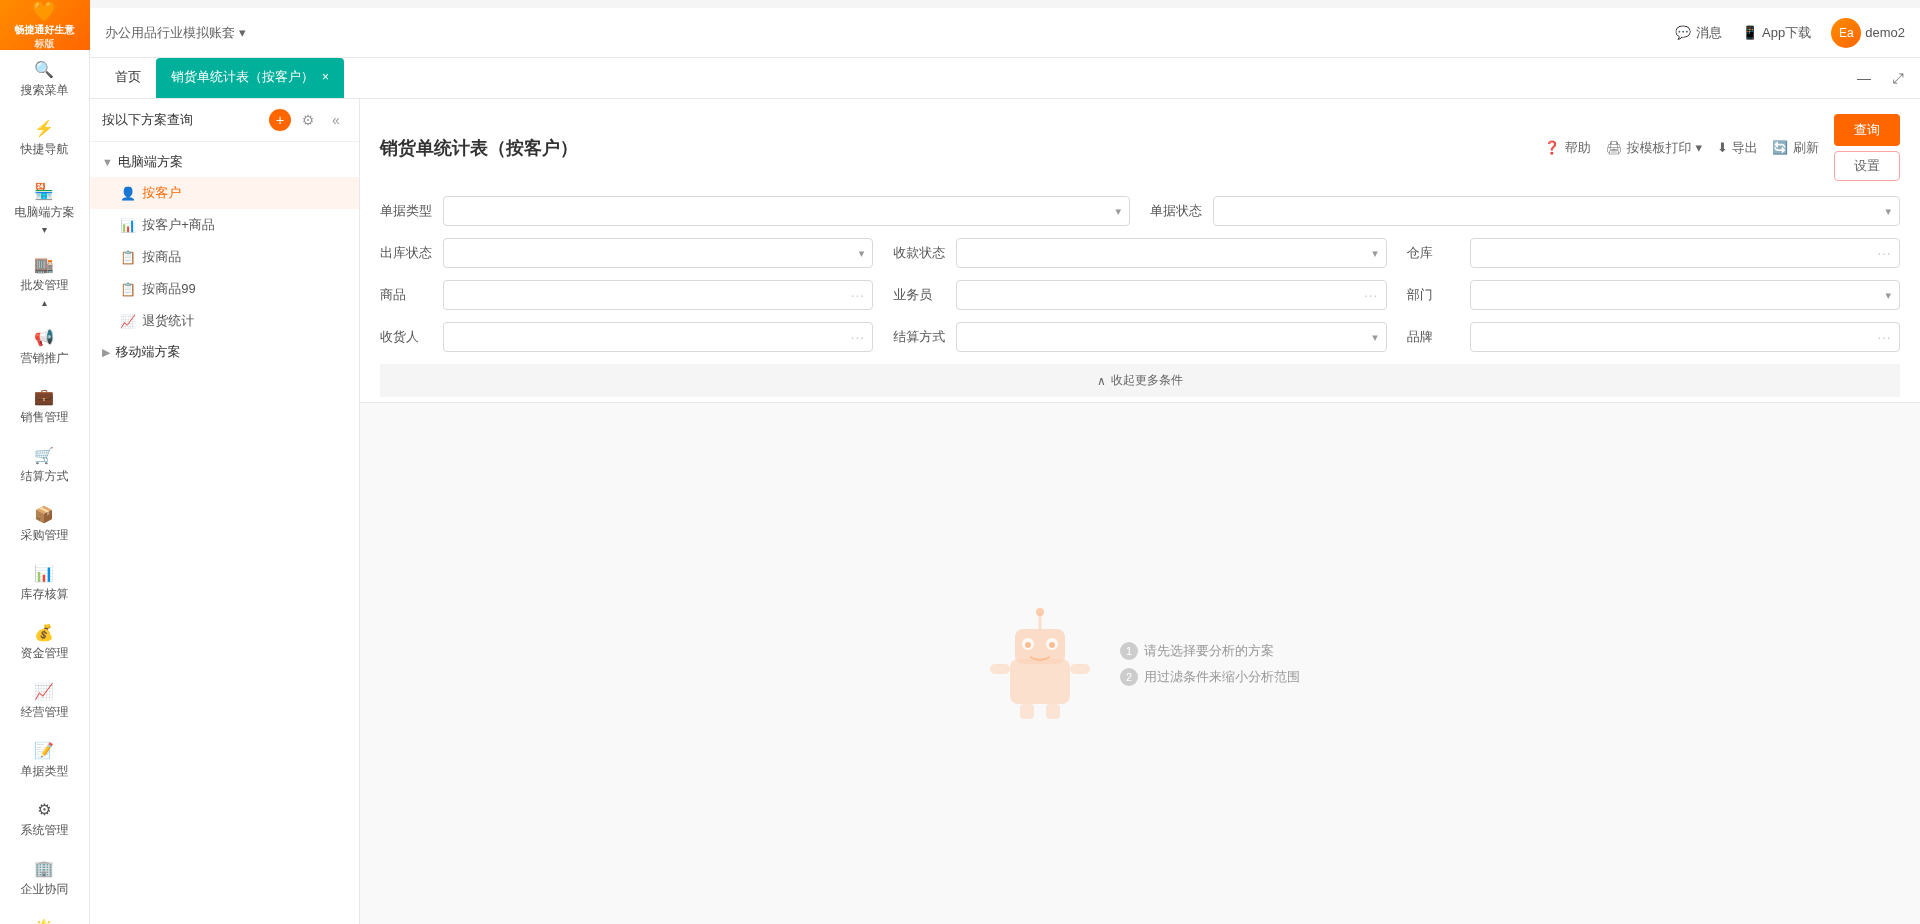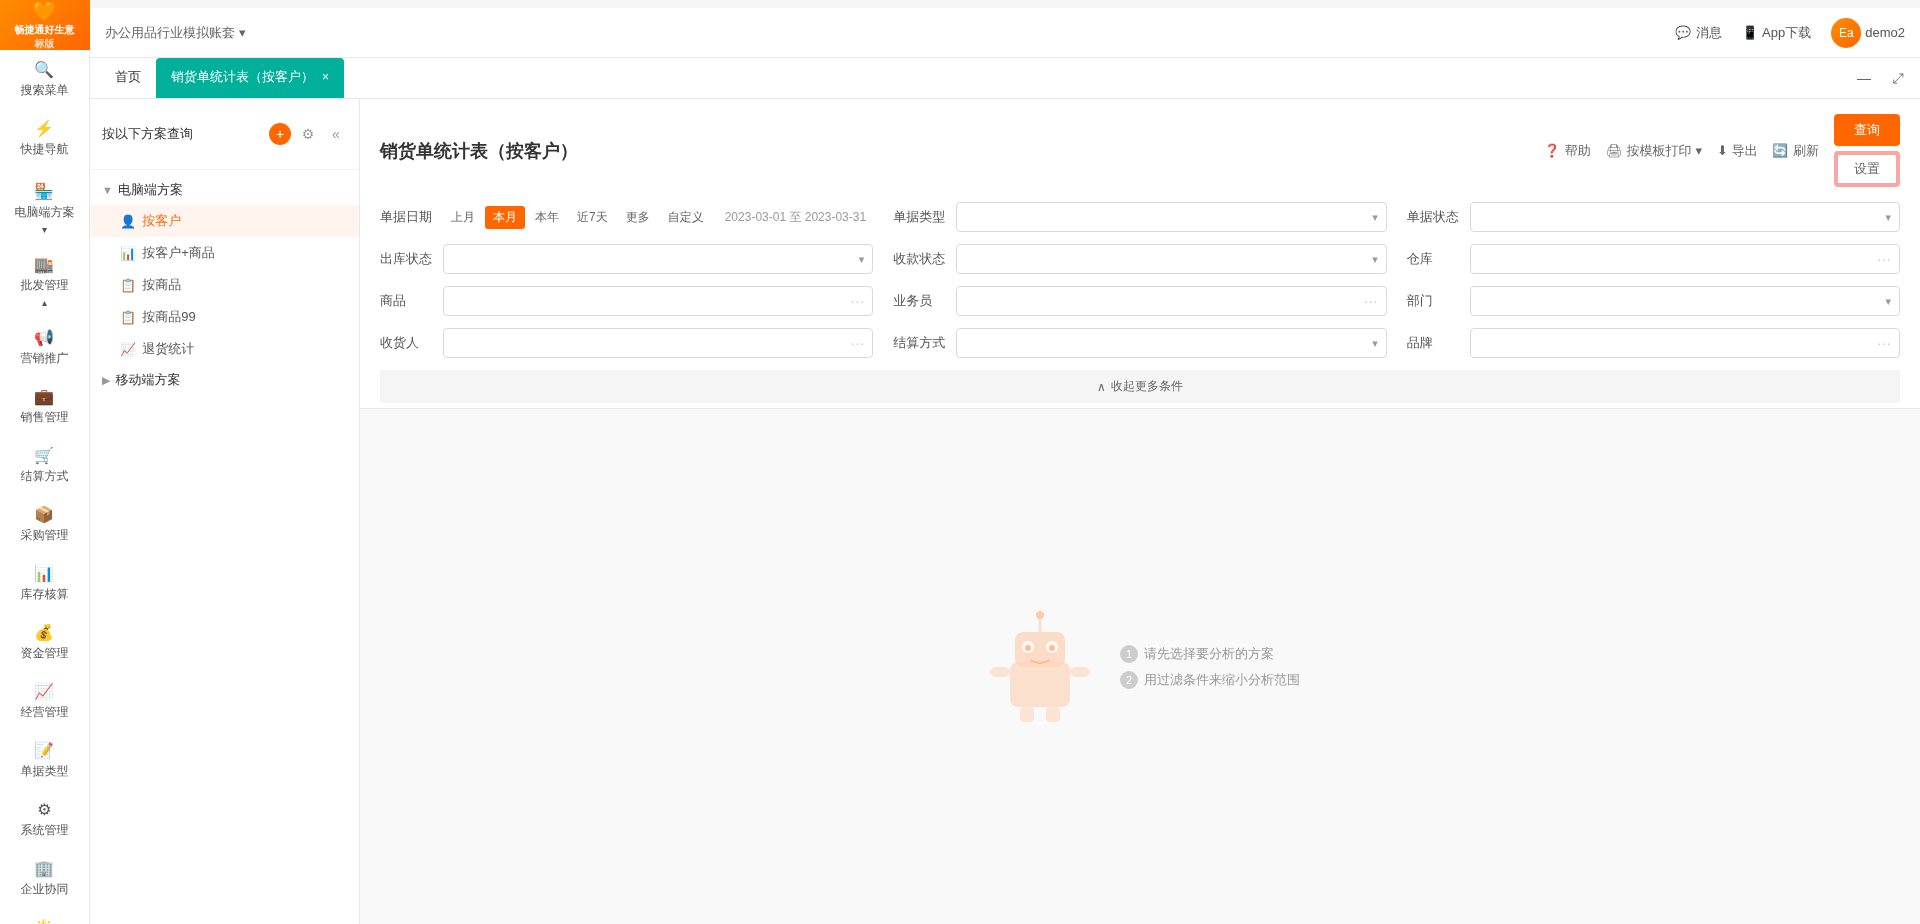--- a/index.html
+++ b/index.html
@@ -166,21 +166,21 @@
 
     
     .left-panel {
       width: 270px;
       background: #fff;
       border-right: 1px solid #e8e8e8;
       overflow-y: auto;
       flex-shrink: 0;
     }
     .left-panel-header {
-      padding: 24px 12px;
+      padding: 10px 12px;
       display: flex;
       align-items: center;
       justify-content: space-between;
       border-bottom: 1px solid #f0f0f0;
     }
     .left-panel-title {
       font-size: 13px;
       color: #333;
       font-weight: 500;
     }
@@ -281,21 +281,21 @@
       color: #fff;
       border: none;
       padding: 7px 20px;
       border-radius: 4px;
       font-size: 13px;
       cursor: pointer;
     }
     .btn-settings {
       background: #fff;
       color: #666;
-      border: 4px solid #fca5a5;
+      border: 1px solid #fca5a5;
       padding: 5px 15px;
       border-radius: 4px;
       font-size: 13px;
       cursor: pointer;
     }
 
     
     .filter-row {
       display: flex;
       align-items: center;
@@ -618,34 +618,20 @@
             </div>
             <div style="display:flex; flex-direction:column; gap:5px;">
               <button class="btn-query">查询</button>
               <button class="btn-settings">设置</button>
             </div>
           </div>
         </div>
 
         <div class="filter-row">
           <div class="filter-item">
-            <span class="filter-label">单据日期</span>
-            <div class="date-filter">
-              <div class="date-tabs">
-                <span class="date-tab">上月</span>
-                <span class="date-tab active">本月</span>
-                <span class="date-tab">本年</span>
-                <span class="date-tab">近7天</span>
-                <span class="date-tab">更多</span>
-                <span class="date-tab">自定义</span>
-              </div>
-              <span class="date-range">2023-03-01 至 2023-03-31</span>
-            </div>
-          </div>
-          <div class="filter-item">
             <span class="filter-label">单据类型</span>
             <div class="filter-select">
               <span></span>
               <span class="filter-select-arrow">▾</span>
             </div>
           </div>
           <div class="filter-item">
             <span class="filter-label">单据状态</span>
             <div class="filter-select">
               <span></span>

